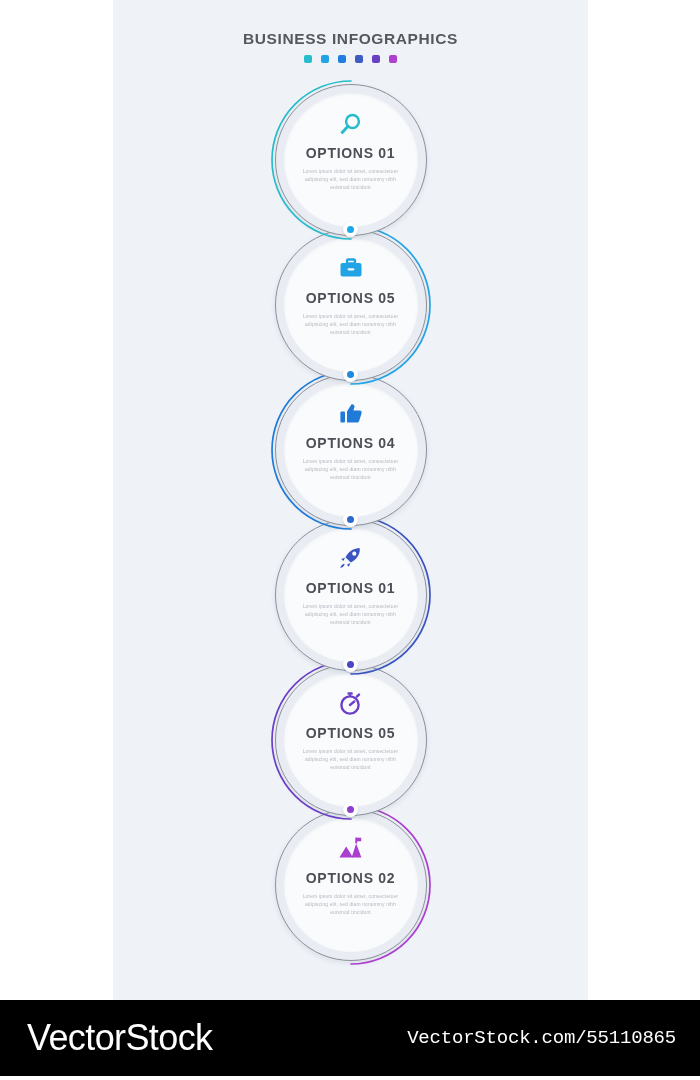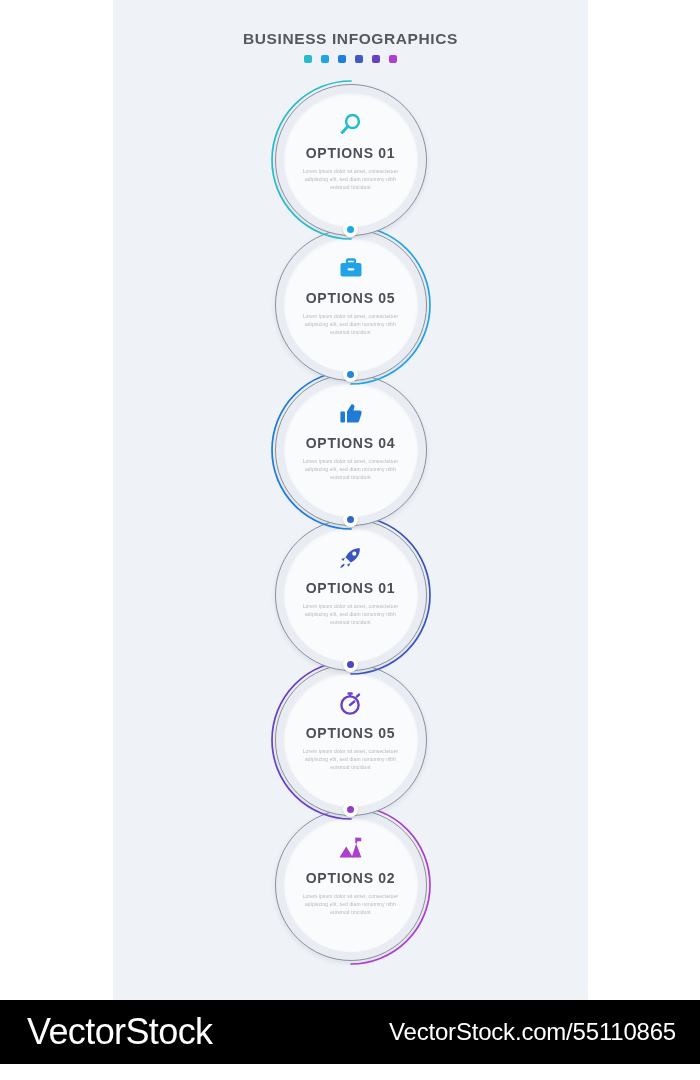--- a/index.html
+++ b/index.html
@@ -157,39 +157,39 @@
     height: 7px;
     border-radius: 50%;
   }
 
   
   .watermark {
     position: absolute;
     left: 0;
     top: 1000px;
     width: 700px;
-    height: 64px;
+    height: 76px;
     background: #000000;
     display: flex;
     align-items: center;
   }
   .wm-brand {
     position: absolute;
     left: 27px;
     font-size: 36px;
     color: #ffffff;
     font-family: "Liberation Sans", sans-serif;
     letter-spacing: -0.6px;
   }
   .wm-url {
     position: absolute;
     right: 24px;
-    font-size: 24px;
+    font-size: 19px;
     color: #ffffff;
-    font-family: Liberation Sans, sans-serif;
+    font-family: Liberation Mono, monospace;
     letter-spacing: -0.2px;
   }
 </style>
 </head>
 <body>
 
 <div id="root">
 
   <div class="panel"></div>
 

